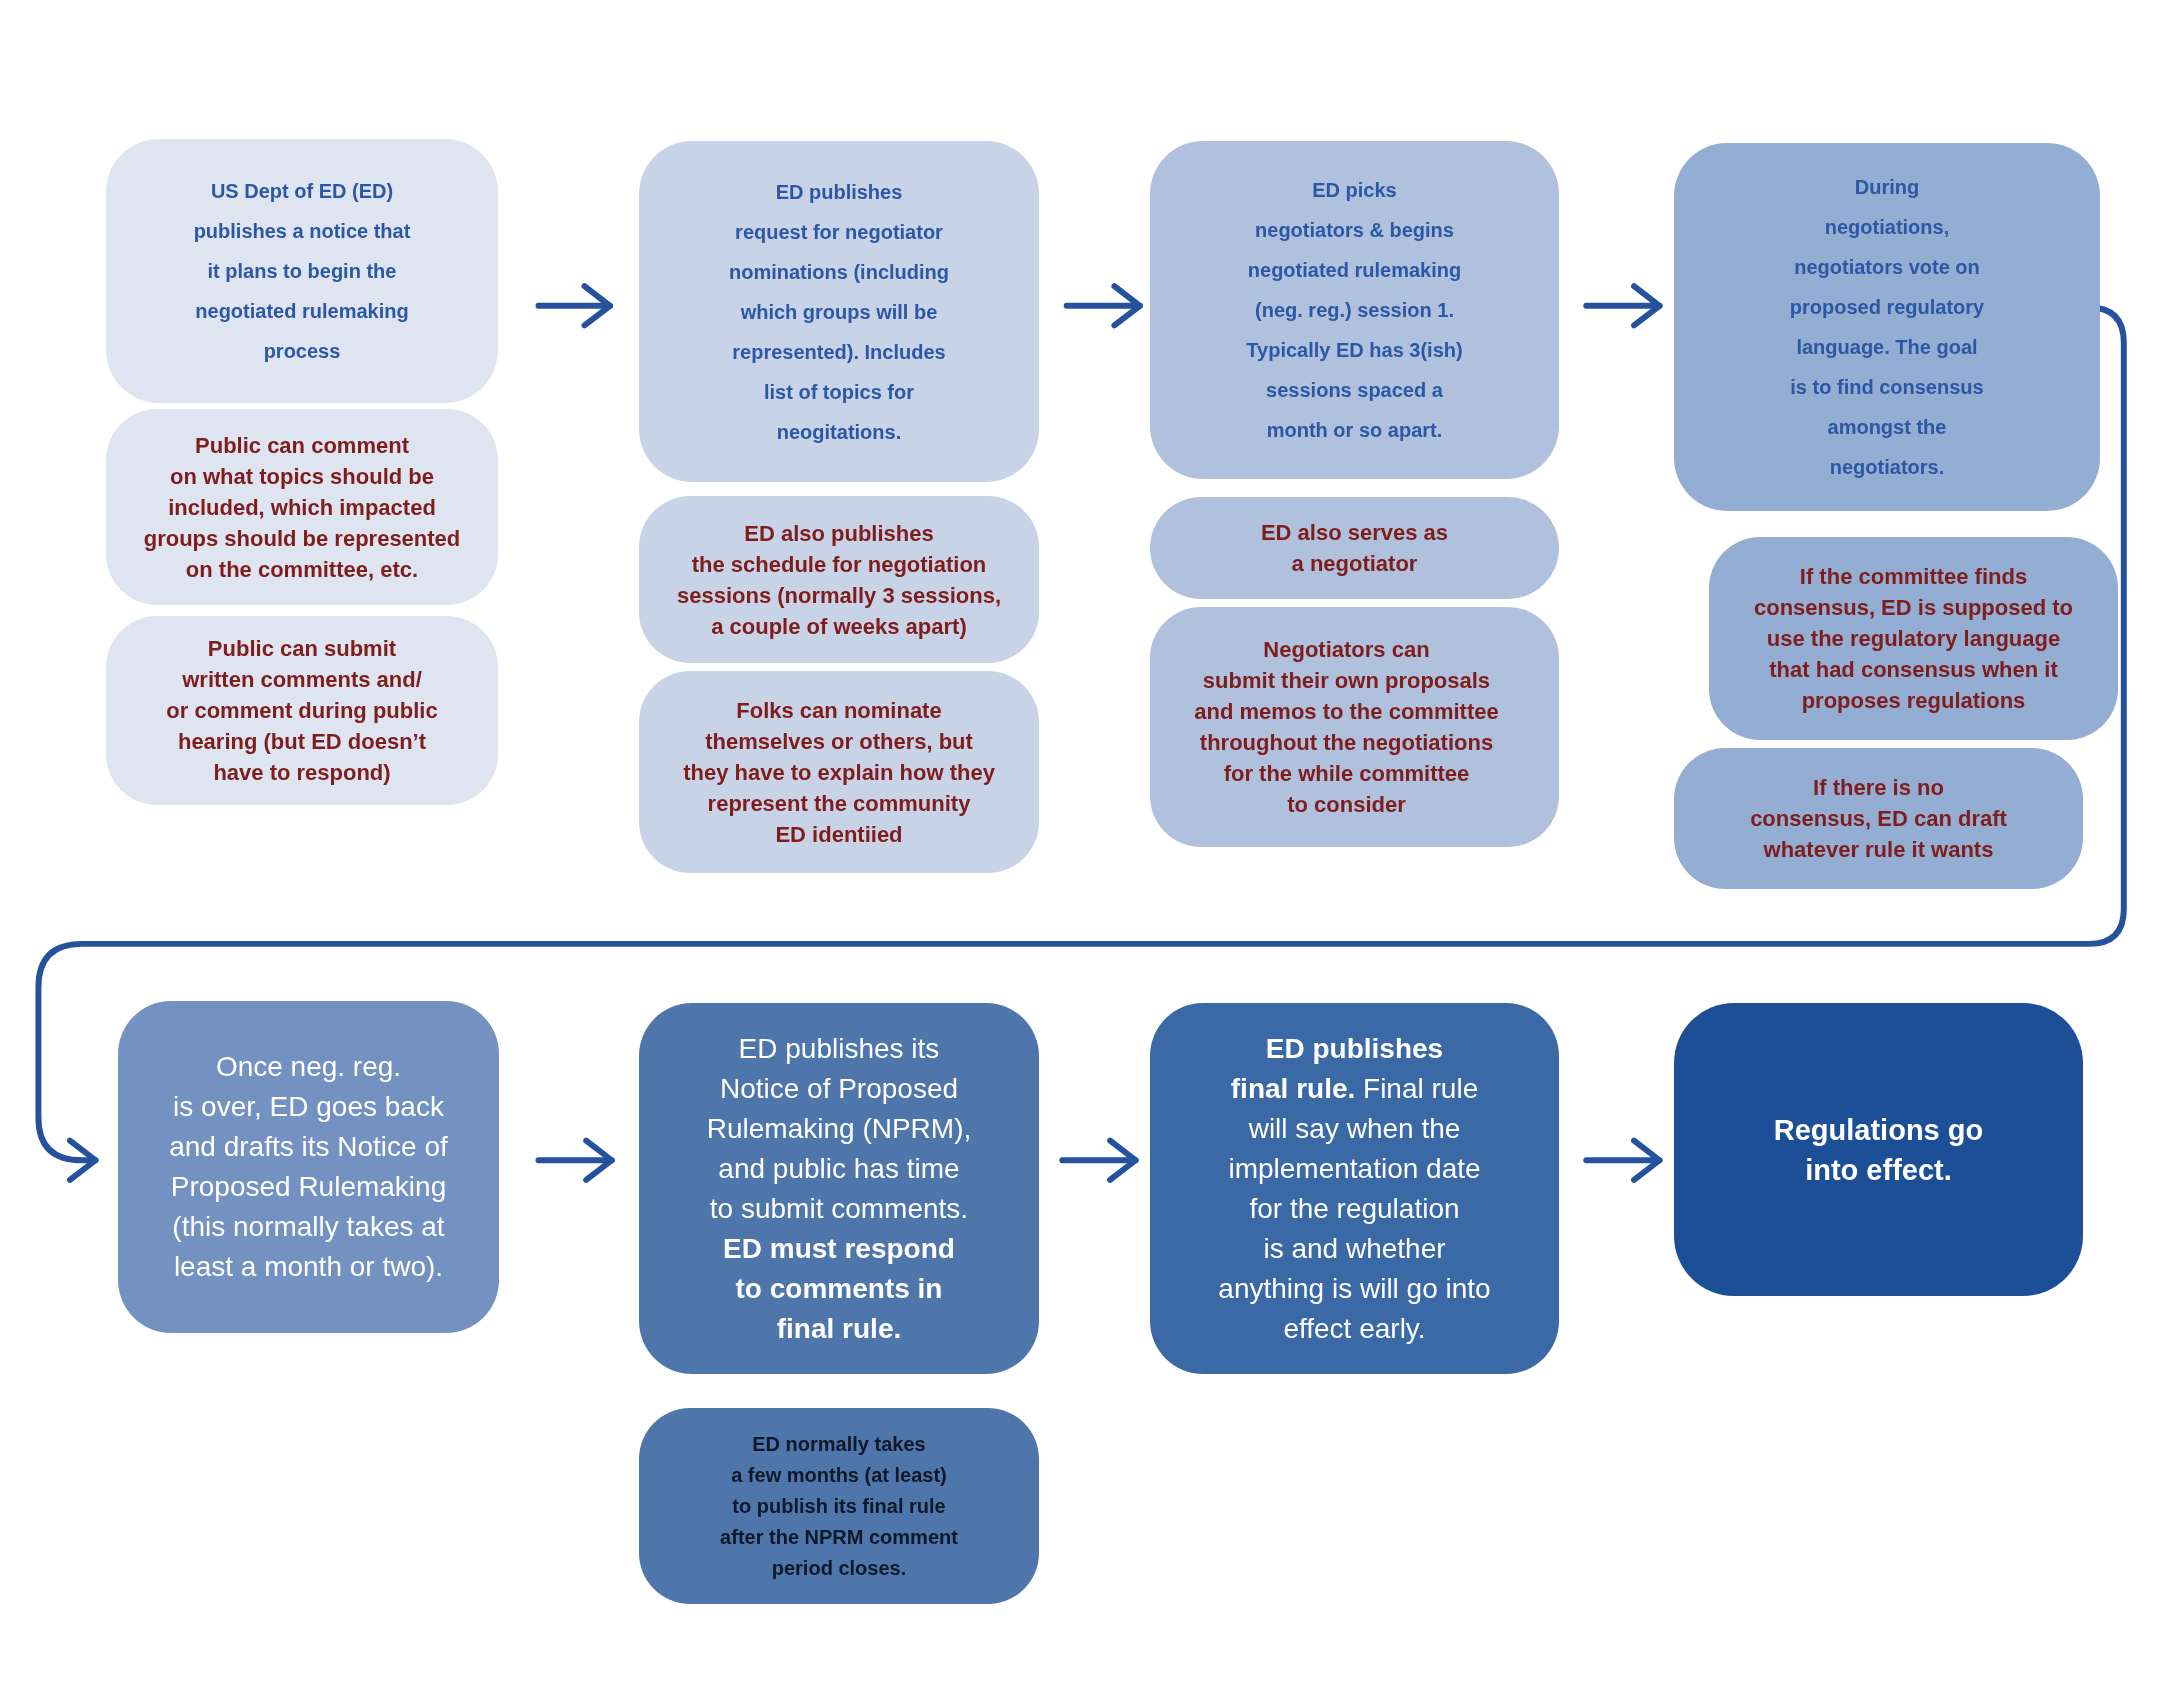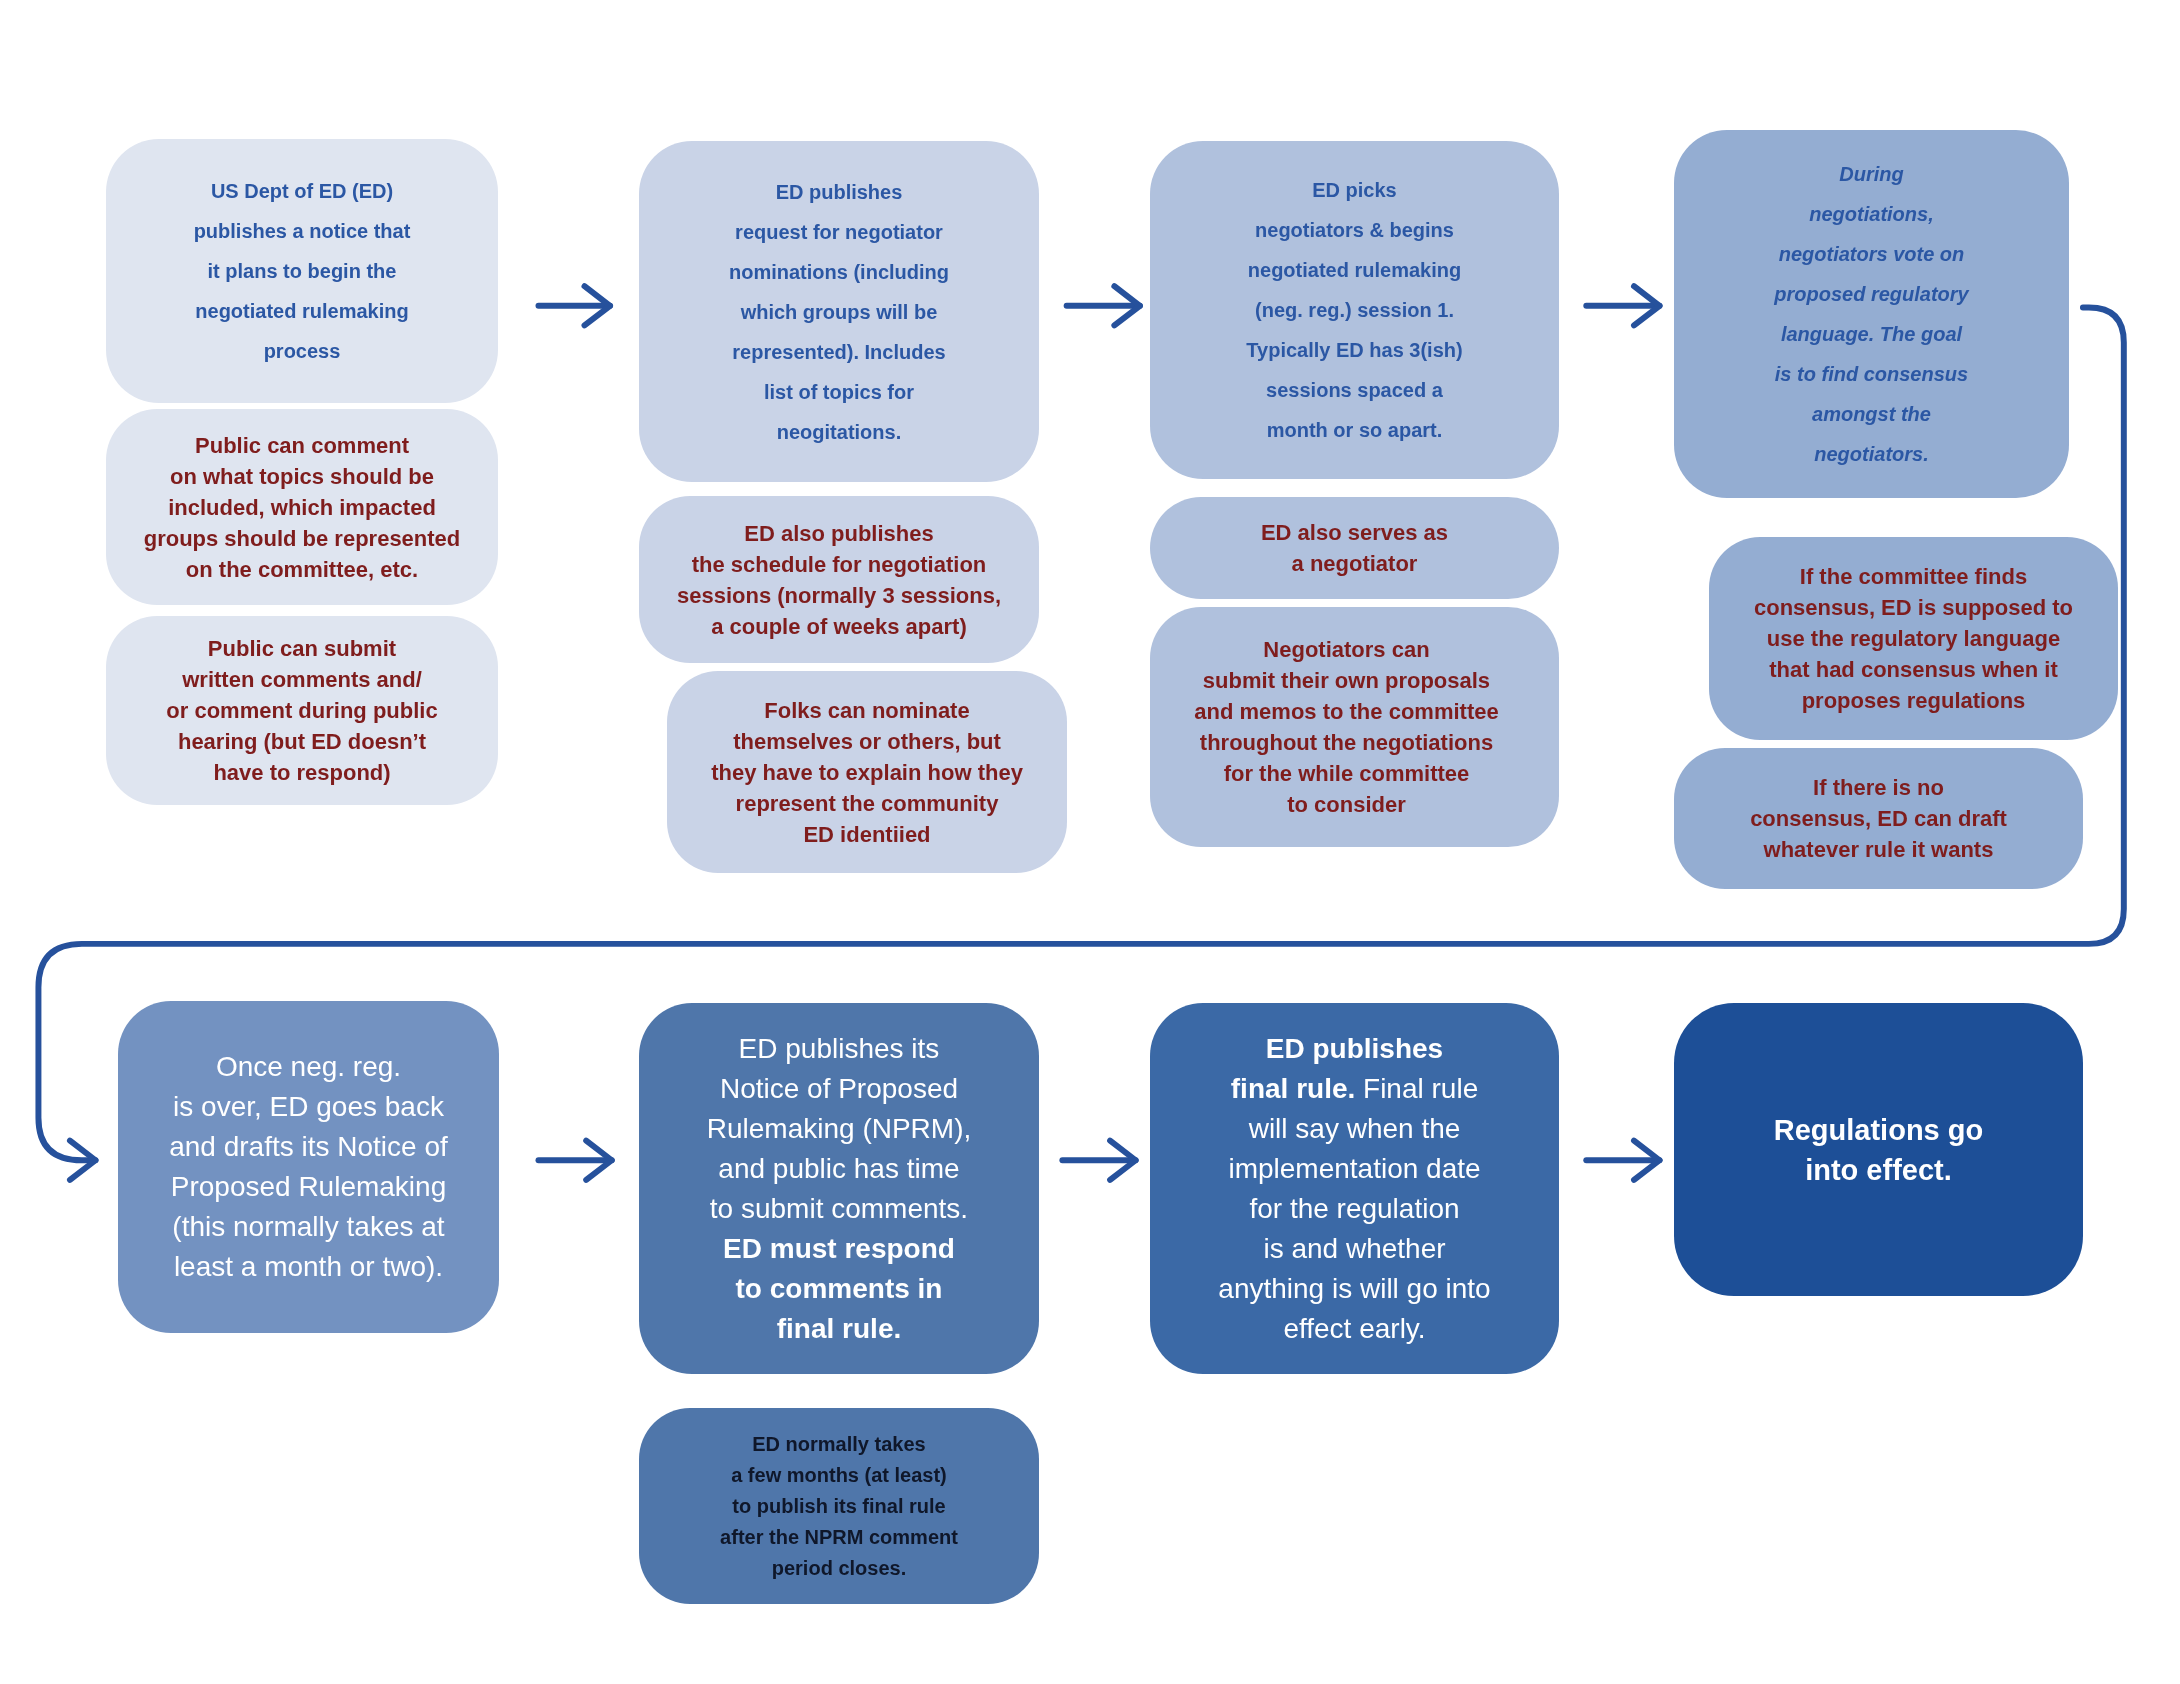--- a/index.html
+++ b/index.html
@@ -87,21 +87,21 @@
 represented). Includes
 list of topics for
 neogitations.</div>
   </div>
   <div class="box note-box fill-c2 top-note" style="left:639px;top:496px;width:400px;height:167px;">
     <div class="box-text">ED also publishes
 the schedule for negotiation
 sessions (normally 3 sessions,
 a couple of weeks apart)</div>
   </div>
-  <div class="box note-box fill-c2 top-note" style="left:639px;top:671px;width:400px;height:202px;margin-left:28px;">
+  <div class="box note-box fill-c2 top-note" style="left:639px;top:671px;width:400px;height:202px;">
     <div class="box-text">Folks can nominate
 themselves or others, but
 they have to explain how they
 represent the community
 ED identiied</div>
   </div>
 
   <div class="box main-box fill-c3 top-main" style="left:1150px;top:141px;width:409px;height:338px;">
     <div class="box-text">ED picks
 negotiators &amp; begins
@@ -117,21 +117,21 @@
   </div>
   <div class="box note-box fill-c3 top-note" style="left:1150px;top:607px;width:409px;height:240px;padding-left:6px;">
     <div class="box-text">Negotiators can
 submit their own proposals
 and memos to the committee
 throughout the negotiations
 for the while committee
 to consider</div>
   </div>
 
-  <div class="box main-box fill-c4 top-main" style="left:1674px;top:130px;width:395px;height:368px;font-style:italic;">
+  <div class="box main-box fill-c4 top-main" style="left:1674px;top:143px;width:426px;height:368px;">
     <div class="box-text">During
 negotiations,
 negotiators vote on
 proposed regulatory
 language. The goal
 is to find consensus
 amongst the
 negotiators.</div>
   </div>
   <div class="box note-box fill-c4 top-note" style="left:1674px;top:537px;width:409px;height:203px;margin-left:35px;">

